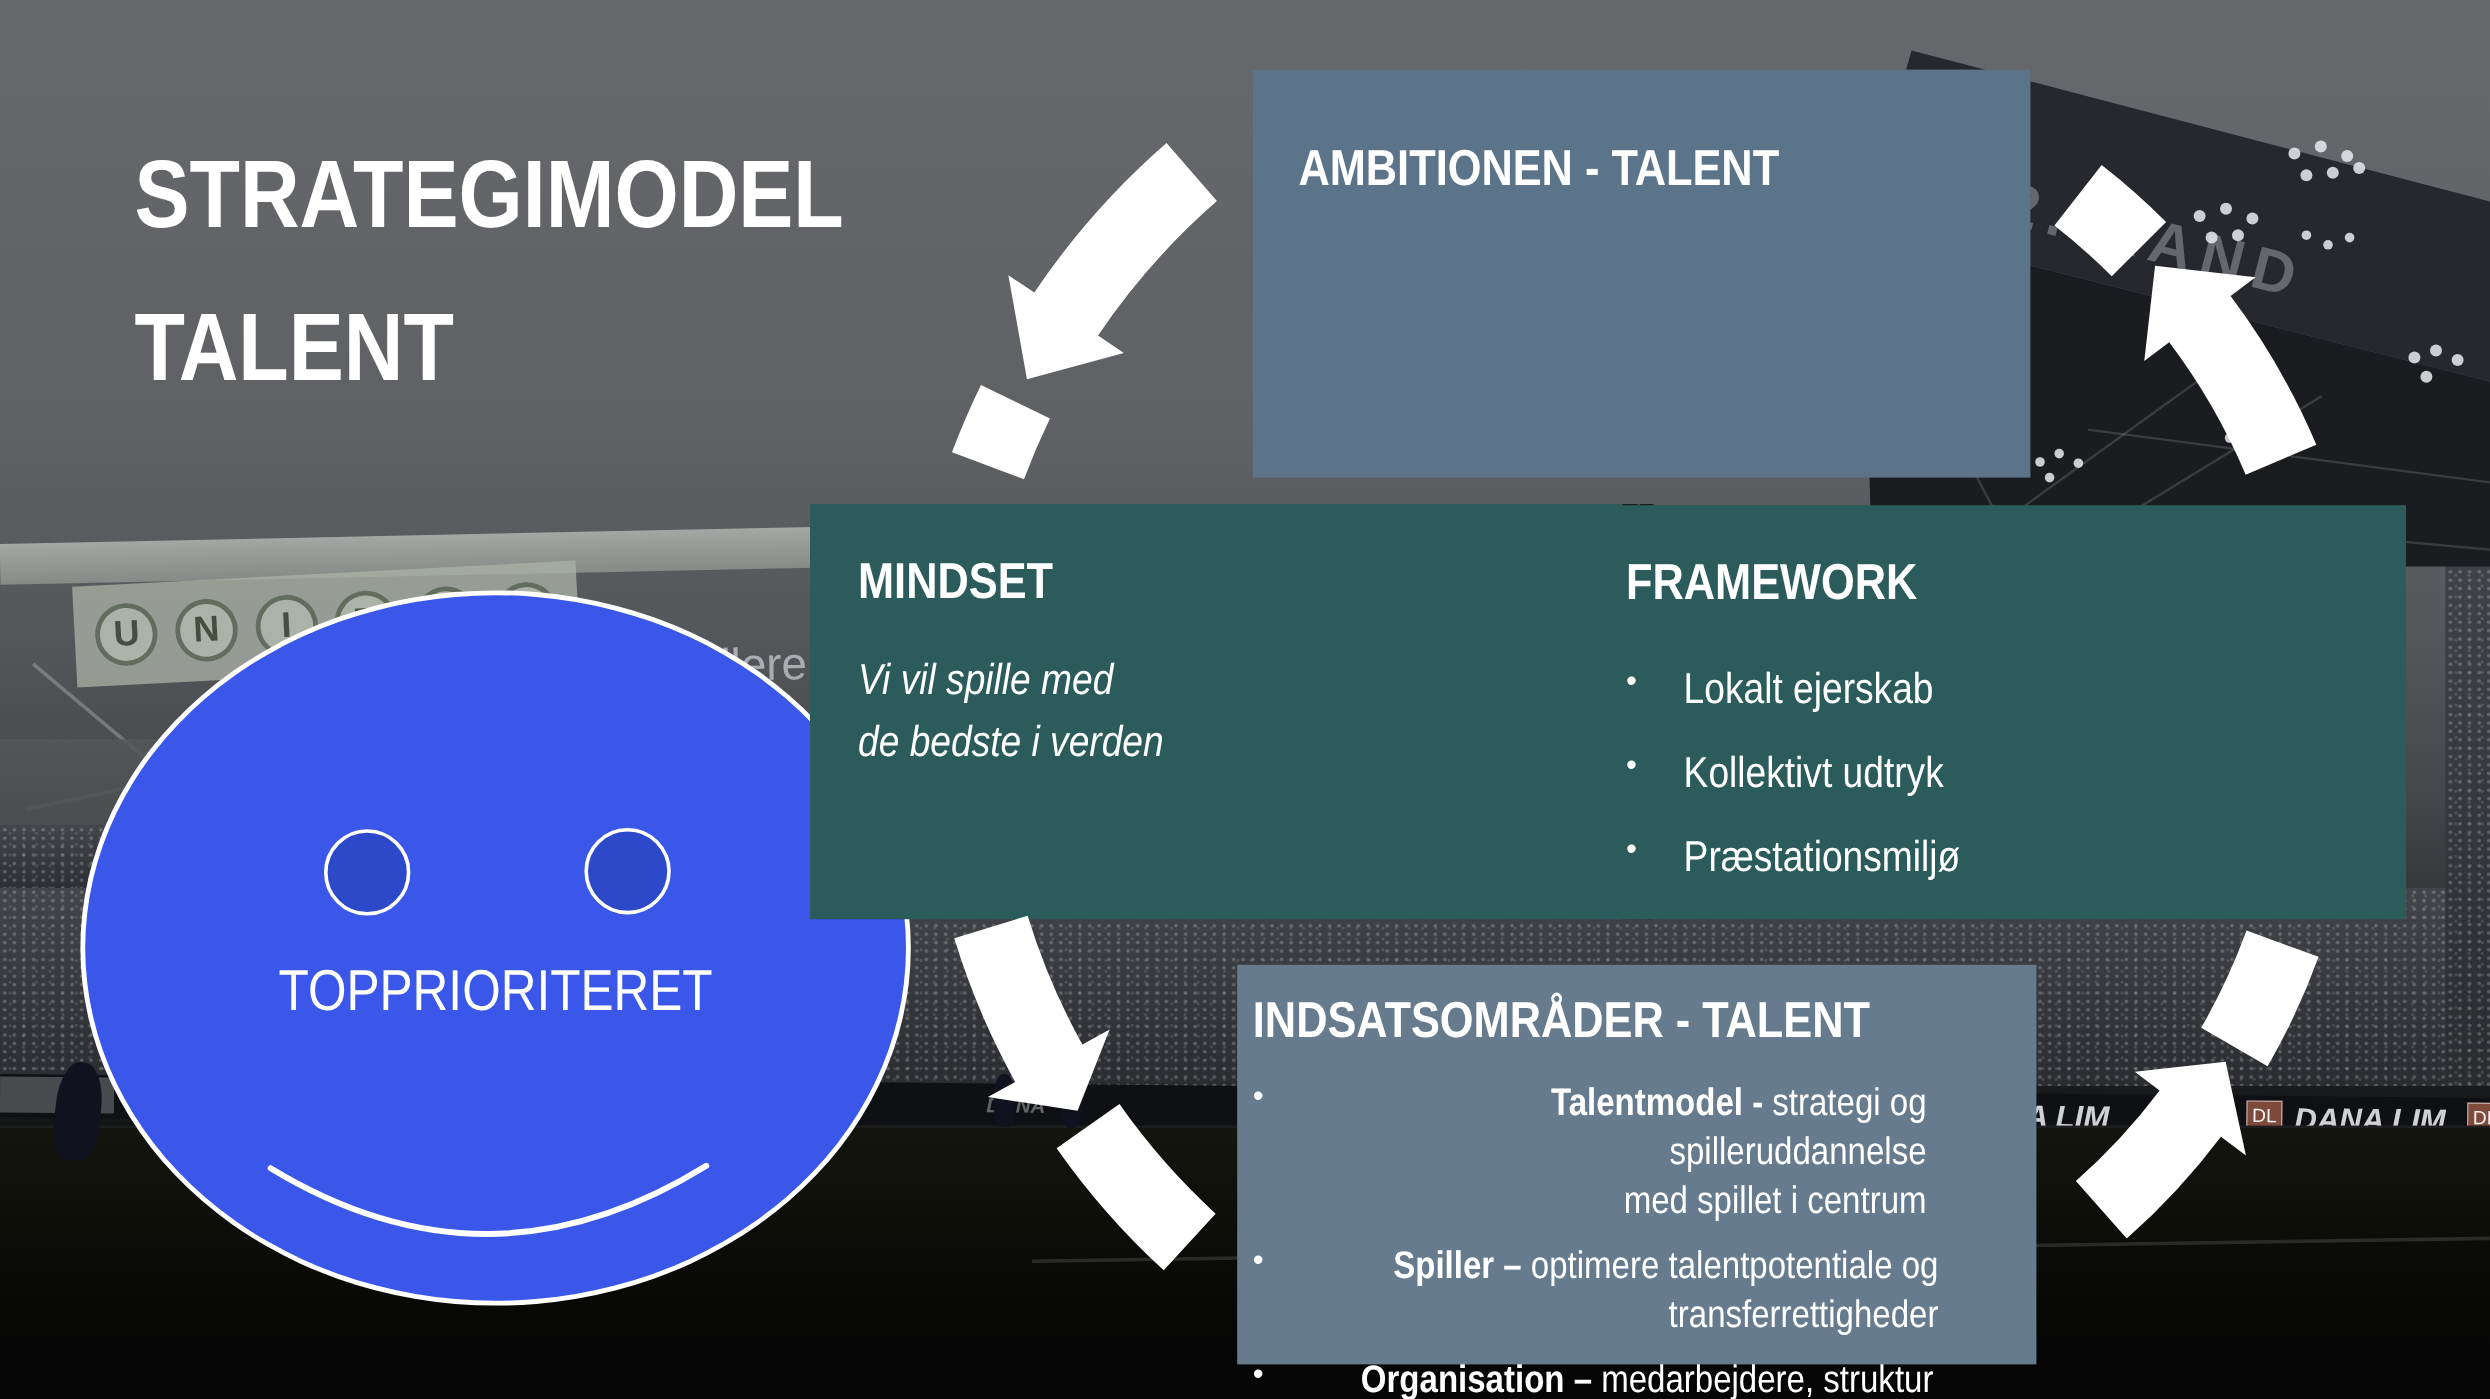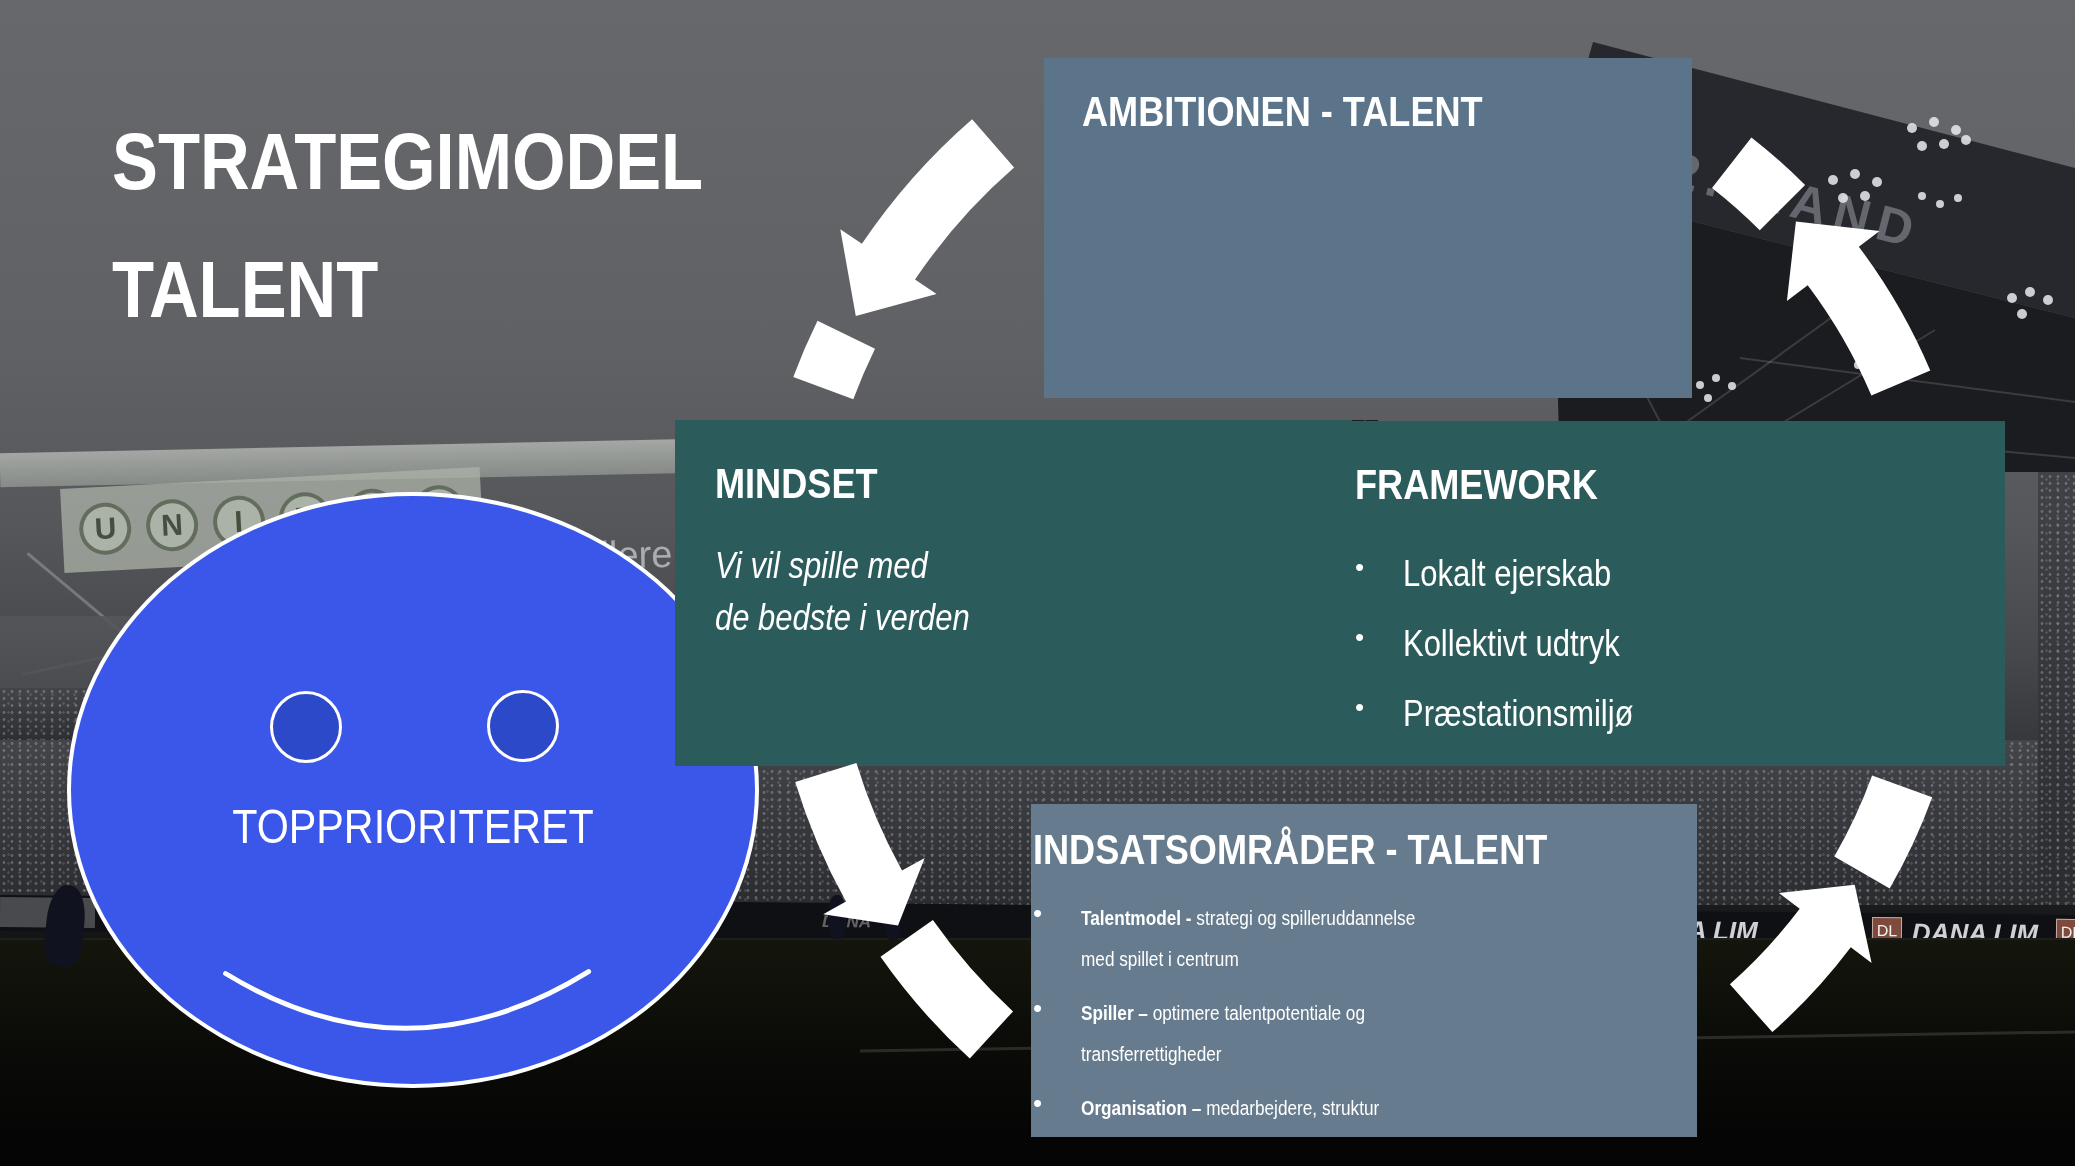--- a/index.html
+++ b/index.html
@@ -73,36 +73,36 @@
   .smile{position:absolute;left:0;top:0;width:100%;height:100%;}
   .smile path{fill:none;stroke:#fff;stroke-width:5px;stroke-linecap:round;}
 
   
   .title{left:112px;top:98px;color:#fff;font-weight:bold;font-size:80px;line-height:128px;}
 
   
   .box{color:#fff;}
   .hd{font-weight:bold;font-size:42px;line-height:52px;}
   .bd{font-size:36px;line-height:50px;}
-  .ambition{left:1044px;top:58px;width:648px;height:340px;padding:28px 30px 0 38px;}
+  .ambition{left:1044px;top:58px;width:648px;height:340px;padding:56px 30px 0 38px;}
   .ambition .hd{margin-bottom:34px;}
   .mindset{left:675px;top:420px;width:677px;height:346px;padding:38px 30px 0 40px;}
   .mindset .hd{margin-bottom:30px;}
   .mindset .bd{line-height:52px;font-style:italic;}
   .framework{left:1333px;top:421px;width:672px;height:345px;padding:38px 24px 0 22px;}
   .framework .hd{margin-bottom:38px;}
-  .focus{left:1031px;top:804px;width:666px;height:333px;padding:20px 8px 0 2px;}
+  .focus{left:1031px;top:804px;width:666px;height:333px;padding:20px 8px 0 13px;}
   .focus .hd{margin-bottom:22px;}
   .blist{list-style:none;margin:0;padding:0;}
   .blist li{display:flex;margin-bottom:20px;}
   .bull{flex:0 0 48px;font-size:26px;padding-top:3px;}
   .btext{flex:1;font-size:36px;line-height:50px;}
   .focus .blist li{margin-bottom:13px;}
   .focus .bull{padding-top:0;}
-  .focus .btext{font-size:20px;line-height:41px;}
+  .focus .btext{font-size:32px;line-height:41px;text-align:right;}
   .lead{font-weight:bold;}
 
   
   #arrows{left:0;top:0;width:2075px;height:1166px;pointer-events:none;}
 </style>
 </head>
 <body>
 
 <div class="stage">
 

